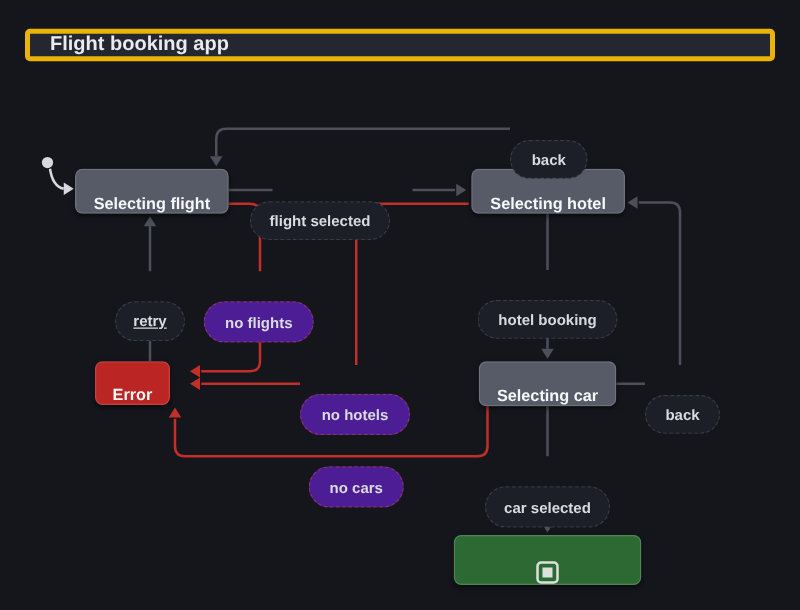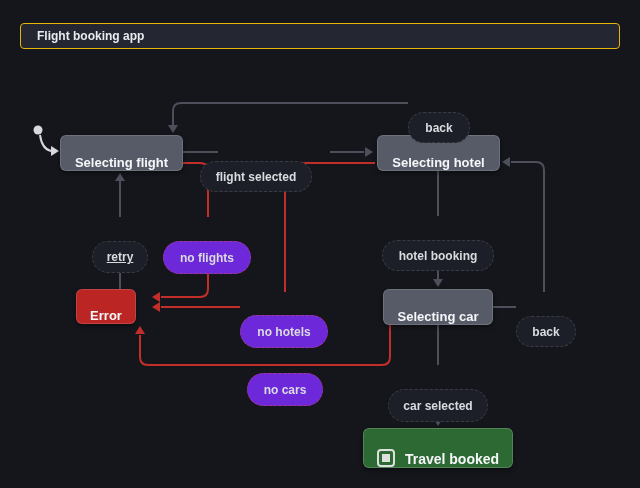--- a/index.html
+++ b/index.html
@@ -1,34 +1,34 @@
 <!DOCTYPE html>
 <html><head>
 <meta charset="utf-8">
 <style>
   html,body{margin:0;padding:0;background:#15161c;}
   .canvas{position:relative;width:640px;height:488px;overflow:hidden;background:#15161c;
           font-family:"Liberation Sans",sans-serif;}
   .machine-header{position:absolute;left:20px;top:23px;width:600px;height:26px;box-sizing:border-box;
-          background:#242631;border:1px solid #eab308;border-radius:4px;display:flex;align-items:center;
-          padding:0 16px;color:#e9ebef;font-size:12px;font-weight:700;z-index:2;cursor:pointer;}
+          background:#242631;border:4px solid #eab308;border-radius:4px;display:flex;align-items:center;
+          padding:0 16px;color:#e9ebef;font-size:16px;font-weight:700;z-index:2;cursor:pointer;}
   svg.edge-layer{position:absolute;left:0;top:0;z-index:1;}
   .state{position:absolute;display:flex;align-items:flex-end;justify-content:center;gap:10px;
           border-radius:6px;box-sizing:border-box;font-weight:700;font-size:13px;color:#f6f7f9;
           background:#575b68;border:1px solid rgba(255,255,255,0.14);
           box-shadow:0 2px 4px rgba(0,0,0,0.45);z-index:2;cursor:pointer;}
   .state.error{background:#bb2523;}
   .state.final{background:#2d6a33;border-color:rgba(255,255,255,0.18);font-size:14px;}
   .final-icon{width:18px;height:18px;border:2px solid #dde1dd;border-radius:4px;box-sizing:border-box;
           display:flex;align-items:center;justify-content:center;}
   .final-icon-inner{width:8px;height:8px;background:#dde1dd;}
   .pill{position:absolute;display:flex;align-items:center;justify-content:center;
           border-radius:17px;box-sizing:border-box;font-weight:700;font-size:12px;color:#d9dbdf;
           background:#1d1f28;border:1px dashed rgba(255,255,255,0.13);z-index:2;cursor:pointer;margin-top:24px;}
-  .pill.danger{background:#6d28d9;border-color:rgba(209,77,77,0.5);}
+  .pill.danger{background:#4c1d95;border-color:rgba(209,77,77,0.5);}
 </style>
 </head>
 <body>
 
 <div class="canvas">
   <svg class="edge-layer" width="640" height="488" viewBox="0 0 640 488">
       <g>
         <path d="M438 135 L438 119" fill="none" stroke="#4d505b" stroke-width="2"></path>
         <path d="M408 103 L181 103 Q173 103 173 111 L173 125" fill="none" stroke="#4d505b" stroke-width="2"></path>
         <polygon points="173,133 168,125 178,125" fill="#4d505b"></polygon>
@@ -91,21 +91,20 @@
       <div class="state" style="left: 383px; top: 289px; width: 110px; height: 36px;">
         <span>Selecting car</span>
       </div>
       <div class="state error" style="left: 76px; top: 289px; width: 60px; height: 35px;">
         <span>Error</span>
       </div>
       <div class="state final" style="left: 363px; top: 428px; width: 150px; height: 40px;">
         <div class="final-icon">
           <div class="final-icon-inner"></div>
         </div>
-        <span>Travel booked</span>
       </div>
       <div class="pill" style="left: 408px; top: 88px; width: 62px; height: 31px;">
         <span>back</span>
       </div>
       <div class="pill" style="left: 200px; top: 137px; width: 112px; height: 31px;">
         <span>flight selected</span>
       </div>
       <div class="pill" style="left: 92px; top: 217px; width: 56px; height: 32px; text-decoration: underline;">
         <span>retry</span>
       </div>

